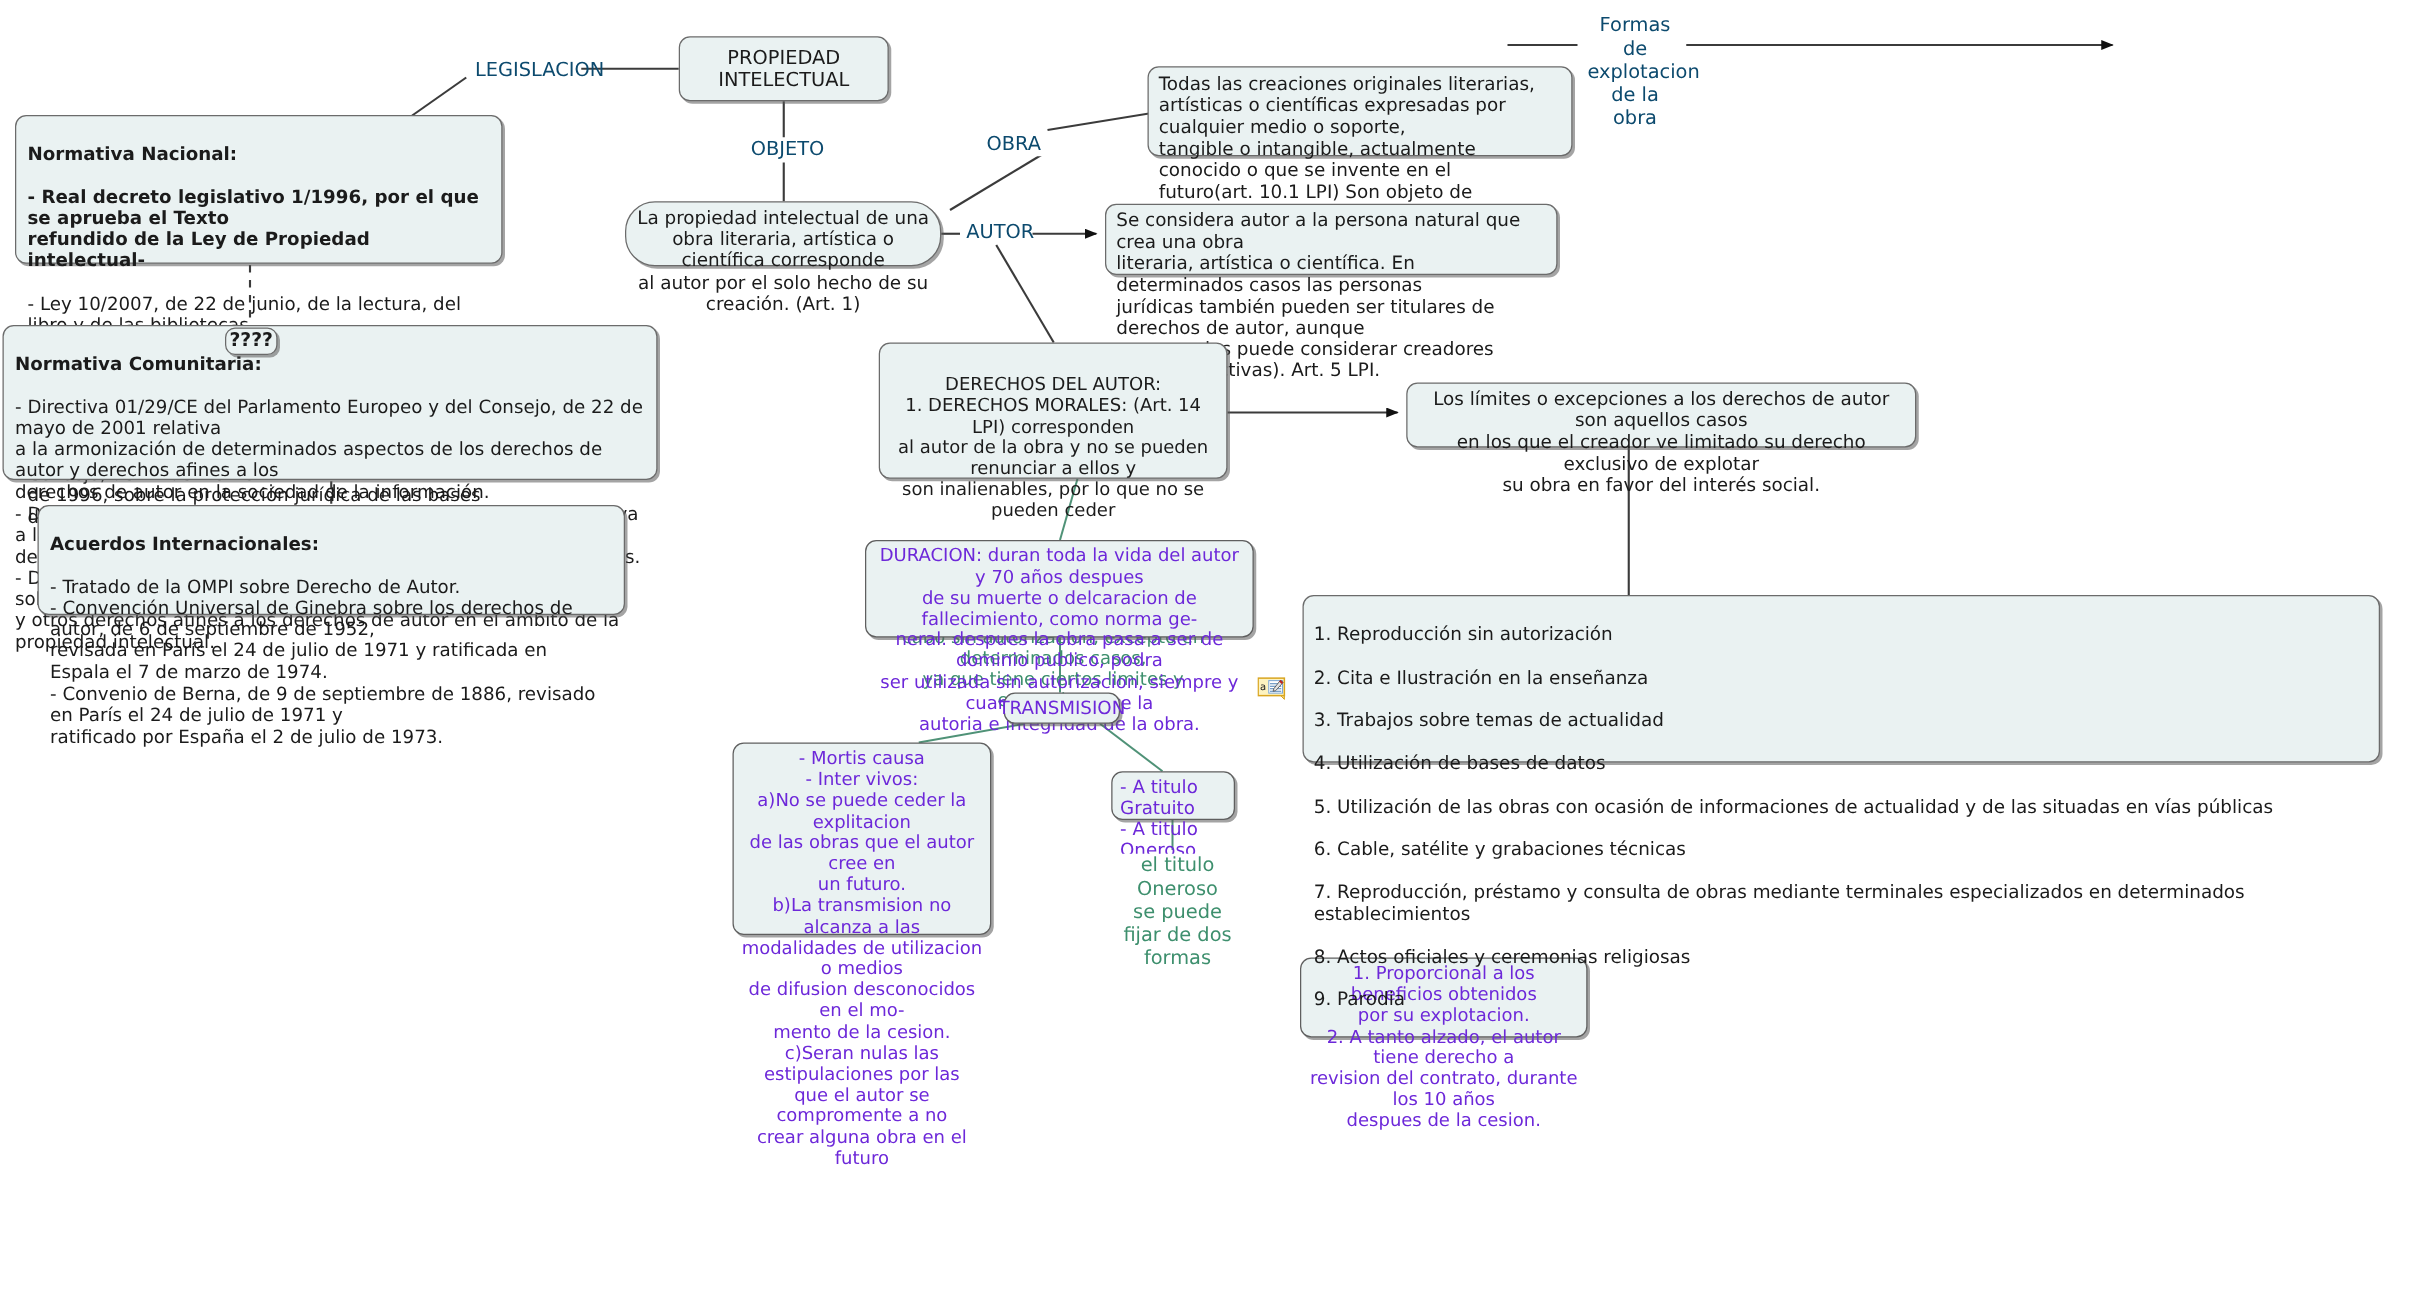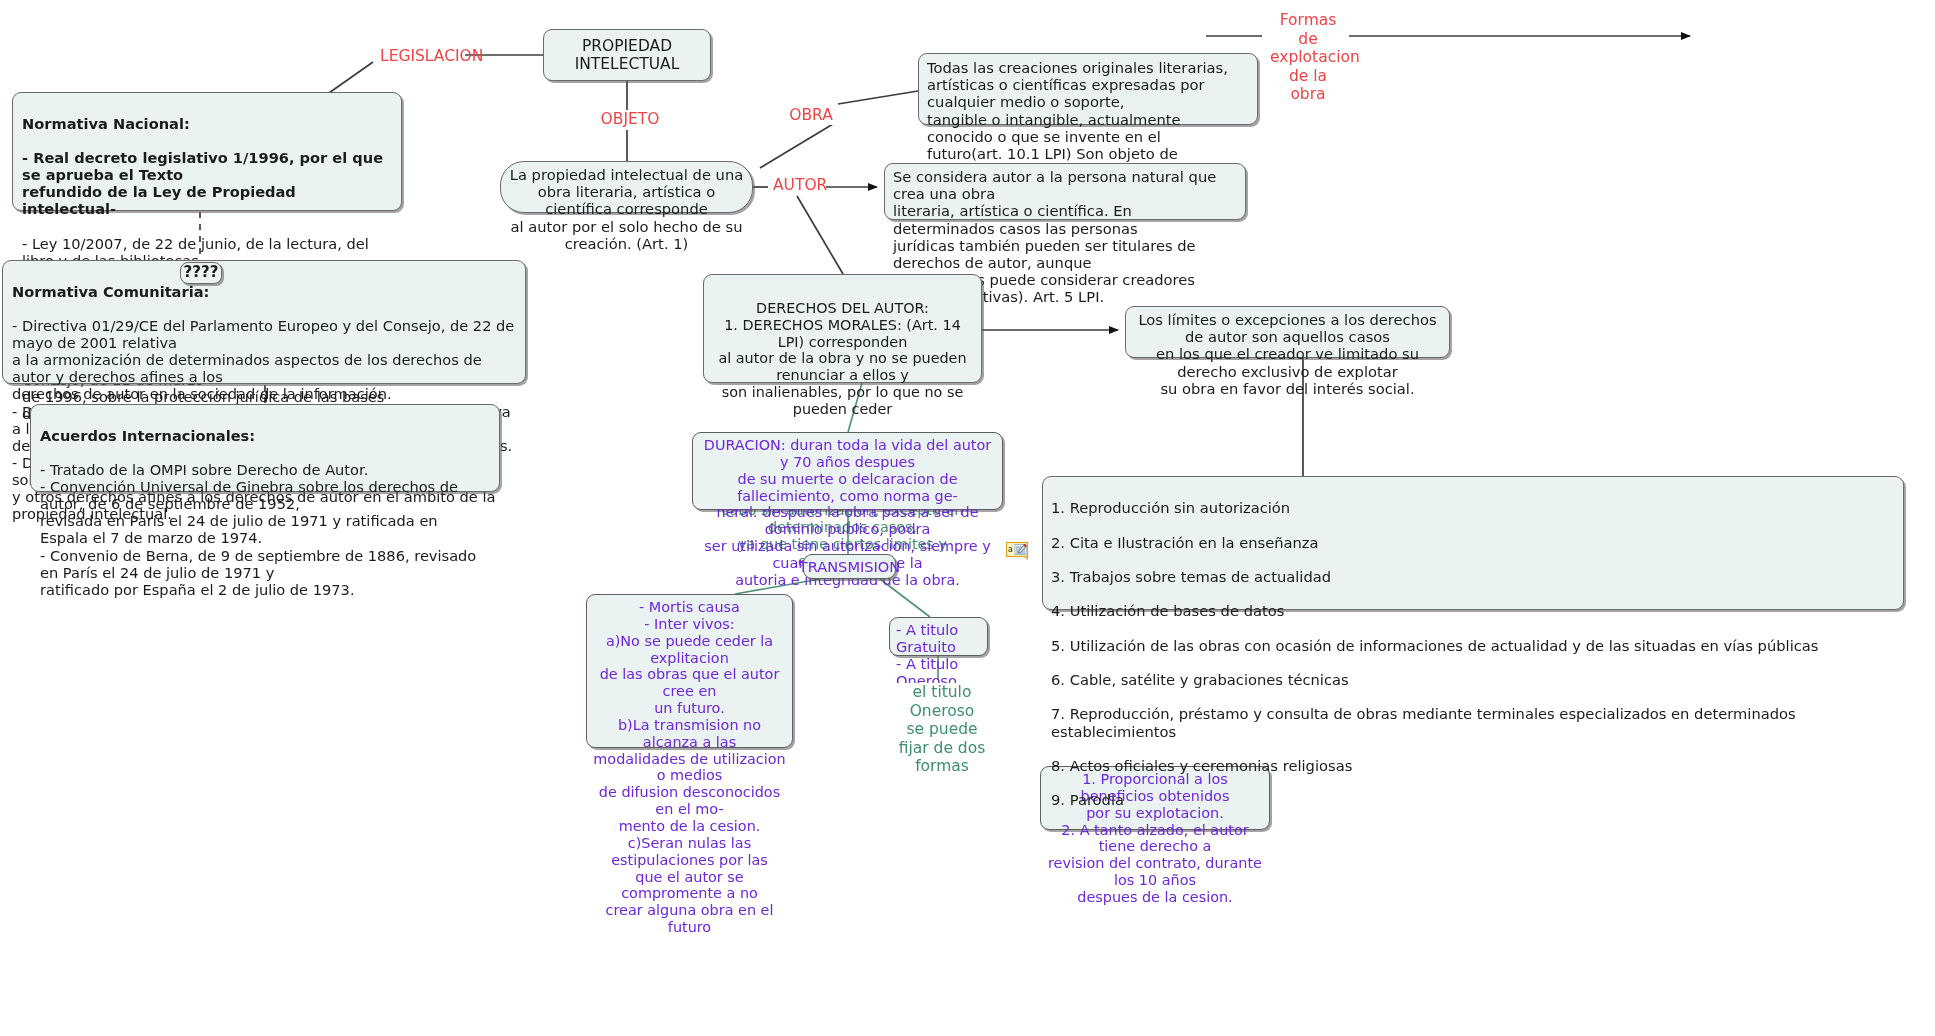--- a/index.html
+++ b/index.html
@@ -29,21 +29,21 @@
   }
   .node.green{color:#6d28d9;border-color:#5f5f5f;}
   .node.center{text-align:center;}
   .node.left{text-align:left;}
 
   
   .elabel{
     position:absolute;
     font-size:15.5px;
     line-height:1.2;
-    color:#ef4444;
+    color:#0c4a6e;
     background:#ffffff;
     text-align:center;
     white-space:pre-line;
     padding:0 3px;
   }
   .elabel.green{color:#3d8f6d;}
 
   .b{font-weight:bold;}
 
   
@@ -56,21 +56,21 @@
   #n-normativa-comunitaria{left:2px;top:260px;width:524px;height:124px;font-size:14.6px;}
   #n-interrogantes{left:180px;top:262px;width:42px;height:22px;
     display:flex;align-items:center;justify-content:center;
     font-weight:bold;font-size:15px;border-radius:8px;padding:0;}
   #n-acuerdos{left:30px;top:404px;width:470px;height:88px;font-size:14.6px;}
   #n-pi-definicion{left:500px;top:161px;width:253px;height:52px;
     font-size:14.7px;padding:4px 6px;border-radius:24px;}
   #n-autor-def{left:884px;top:163px;width:362px;height:57px;font-size:14.7px;padding:4px 8px;}
   #n-derechos{left:703px;top:274px;width:279px;height:109px;
     font-size:14.4px;padding:8px 6px;text-align:center;}
-  #n-limites{left:1125px;top:306px;width:325px;height:52px;
+  #n-limites{left:1125px;top:306px;width:408px;height:52px;
     font-size:14.7px;padding:4px 8px;}
   #n-duracion{left:692px;top:432px;width:311px;height:78px;
     font-size:14.4px;padding:4px 6px;}
   #n-transmision{left:803px;top:554px;width:93px;height:25px;
     display:flex;align-items:center;justify-content:center;font-size:14.6px;padding:0;}
   #n-mortis{left:586px;top:594px;width:207px;height:154px;
     font-size:14.4px;padding:4px 5px;}
   #n-titulo{left:889px;top:617px;width:99px;height:39px;
     font-size:14.6px;padding:3px 6px;}
   #n-excepciones{left:1042px;top:476px;width:862px;height:134px;

